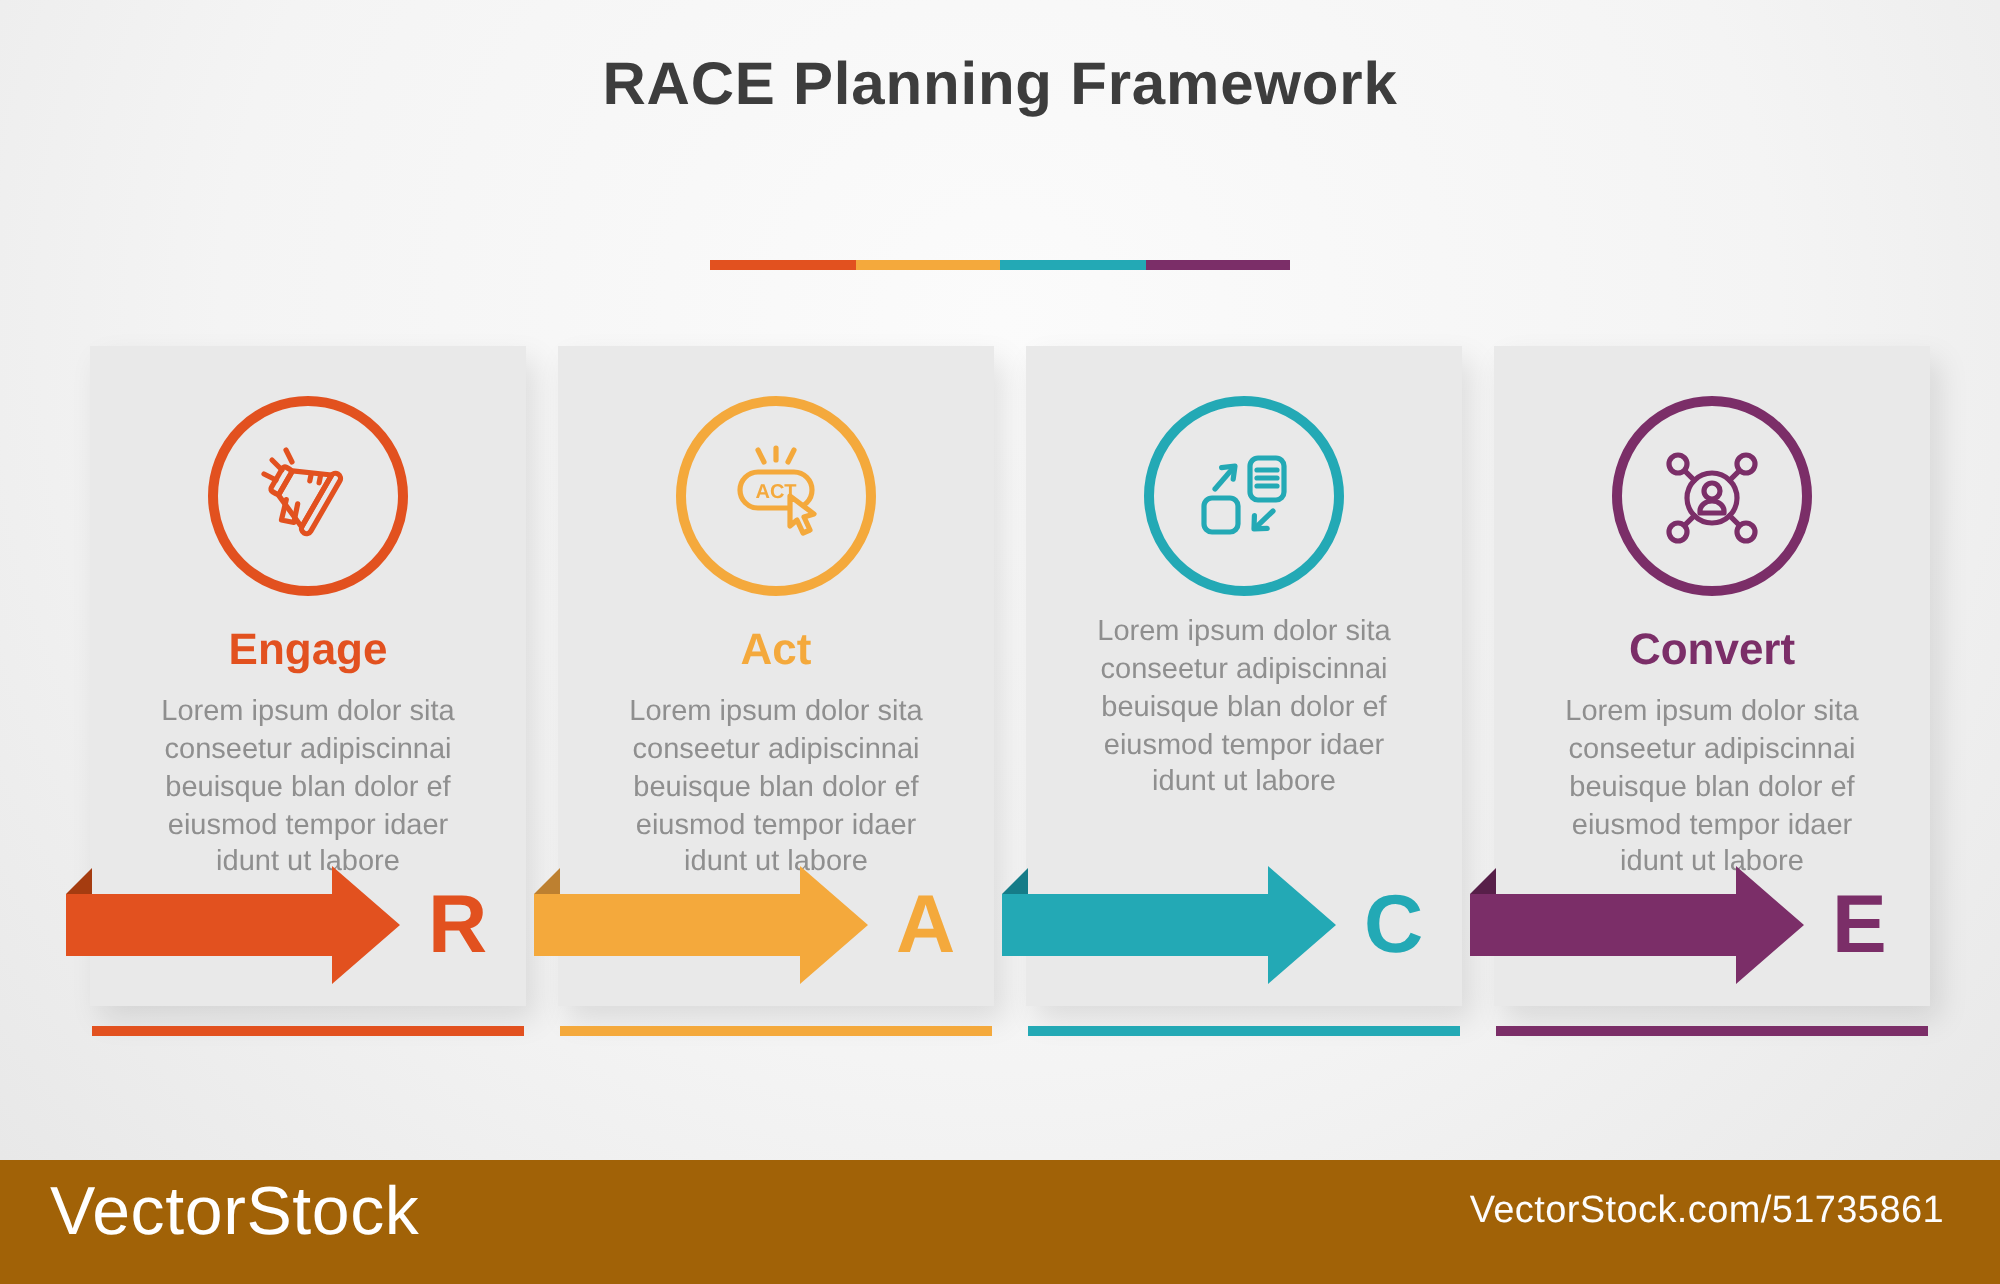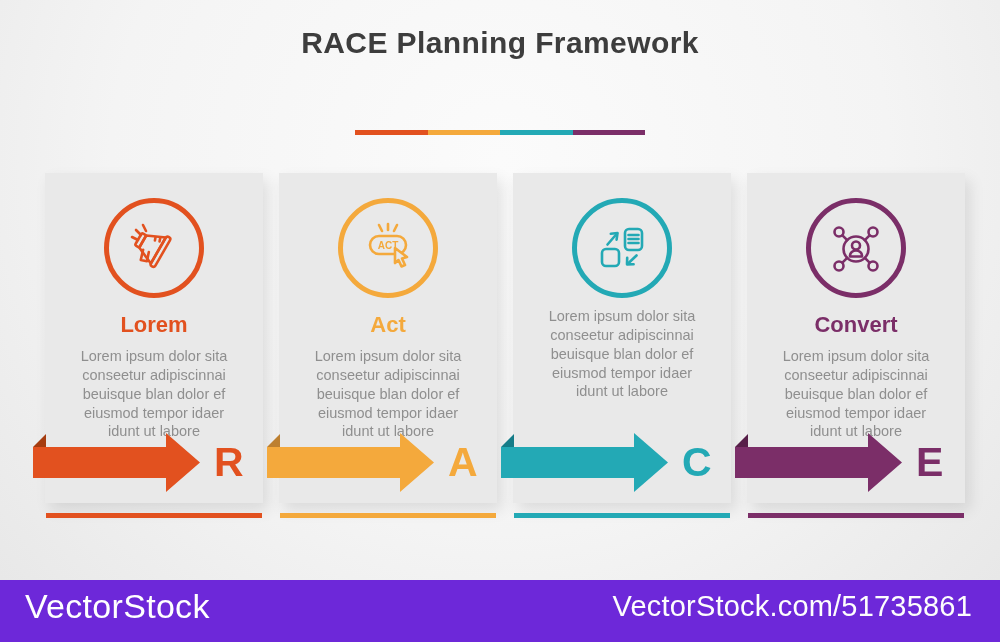--- a/index.html
+++ b/index.html
@@ -20,25 +20,25 @@
         box-shadow:5px 7px 14px rgba(0,0,0,.10);}
   .icon-circle{width:90px;height:90px;margin:25px auto 0;border:5px solid var(--accent);
         border-radius:50%;display:flex;align-items:center;justify-content:center;color:var(--accent);}
   .card-title{margin-top:14px;text-align:center;font-size:22px;font-weight:700;color:var(--accent);}
   .card-body{margin-top:9px;text-align:center;font-size:14.5px;line-height:1.3;color:#8f8f8f;white-space:pre-line;}
   .arrow-row{position:absolute;left:-12px;top:258px;height:63px;display:flex;align-items:center;}
   .arrow-letter{font-size:41px;font-weight:700;color:var(--accent);margin-left:11px;line-height:1;}
   .underline{position:absolute;left:1px;top:340px;width:216px;height:5px;background:var(--accent);}
   .icon-svg{stroke:currentColor;fill:none;stroke-width:2.6;stroke-linecap:round;stroke-linejoin:round;}
   
-  .footer{position:absolute;left:0;bottom:0;width:1000px;height:62px;background:#6d28d9;
+  .footer{position:absolute;left:0;bottom:0;width:1000px;height:62px;background:#a16207;
         display:flex;align-items:center;justify-content:space-between;
         box-sizing:border-box;padding:0 28px 10px 25px;}
   .brand{color:#ffffff;font-size:34px;letter-spacing:.3px;}
-  .credit{color:#fdfdfd;font-size:29px;font-weight:400;letter-spacing:.2px;}
+  .credit{color:#fdfdfd;font-size:19px;font-weight:400;letter-spacing:.2px;}
 </style>
 </head>
 <body>
 
 <div class="header">
   <div class="title">RACE Planning Framework</div>
 </div>
 <div class="divider">
   <div class="seg" style="background: rgb(226, 81, 31);"></div>
   <div class="seg" style="background: rgb(244, 169, 60);"></div>
@@ -57,21 +57,21 @@
         <g transform="rotate(30 26 26)">
           <rect x="8" y="19" width="5" height="14" rx="1.5"></rect>
           <path d="M13 19 L31 11 V41 L13 33 Z"></path>
           <rect x="31" y="9" width="5" height="34" rx="2.5"></rect>
           <path d="M22 16 l1 3"></path>
             <path d="M26.5 14.5 l1 3"></path>
           <path d="M17.5 33 l3 10 l6 -2 l-3 -9"></path>
         </g>
       </svg>
     </div>
-    <div class="card-title">Lorem</div>
+    <div class="card-title">Engage</div>
     <div class="card-body">Lorem ipsum dolor sita
 conseetur adipiscinnai
 beuisque blan dolor ef
 eiusmod tempor idaer
 idunt ut labore</div>
     <div class="arrow-row">
       <svg width="170" height="63" viewBox="0 0 170 63">
         <polygon points="0,16 13,3 13,16" fill="var(--accent-dark)"></polygon>
         <polygon points="0,16 133,16 133,2 167,31.5 133,61 133,47 0,47" fill="var(--accent)"></polygon>
       </svg>

